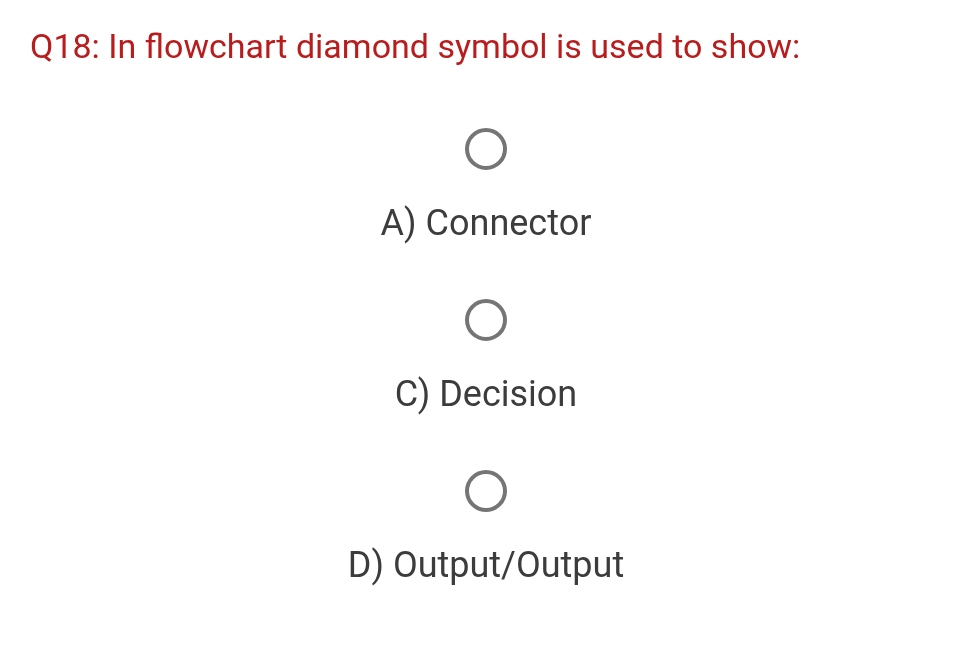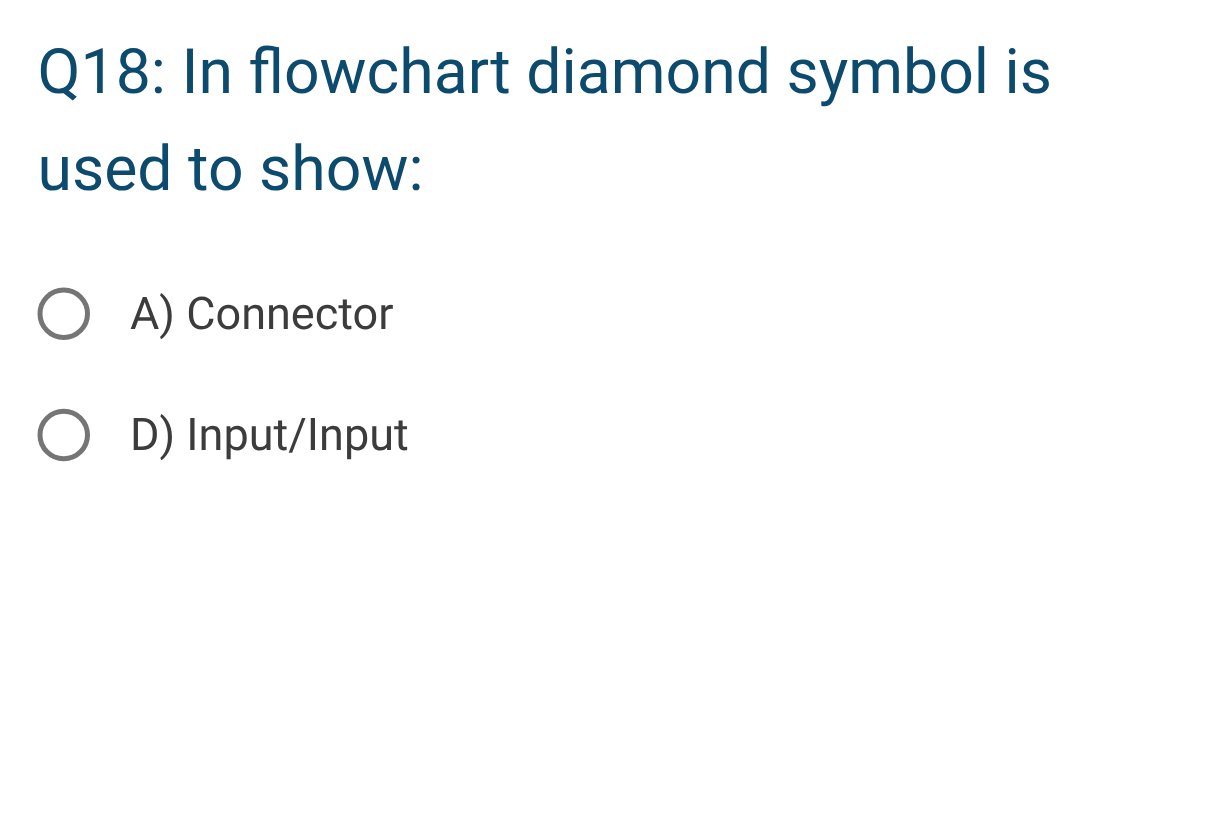--- a/index.html
+++ b/index.html
@@ -8,36 +8,37 @@
       box-sizing: border-box;
     }
     body {
       font-family: Roboto, Arial, sans-serif;
       background: #ffffff;
       width: 972px;
       height: 655px;
       padding: 20px 30px;
     }
     .question-text {
-      font-size: 50px;
-      color: #0c4a6e;
+      font-size: 34px;
+      color: #b91c1c;
       line-height: 1.55;
       margin-bottom: 55px;
       font-weight: 400;
     }
     .options {
       display: flex;
       flex-direction: column;
       gap: 55px;
     }
     .option {
       display: flex;
       align-items: center;
       gap: 32px;
       cursor: pointer;
+      flex-direction: column;
     }
     .radio-circle {
       width: 42px;
       height: 42px;
       border: 4px solid #757575;
       border-radius: 50%;
       flex-shrink: 0;
     }
     .option-label {
       font-size: 36px;
@@ -50,15 +51,19 @@
 
 <div class="question-text">Q18: In flowchart diamond symbol is used to show:</div>
 
 <div class="options">
   <div class="option">
     <div class="radio-circle"></div>
     <div class="option-label">A) Connector</div>
   </div>
   <div class="option">
     <div class="radio-circle"></div>
-    <div class="option-label">D) Input/Input</div>
+    <div class="option-label">C) Decision</div>
+  </div>
+  <div class="option">
+    <div class="radio-circle"></div>
+    <div class="option-label">D) Output/Output</div>
   </div>
 </div>
 
 </body></html>

